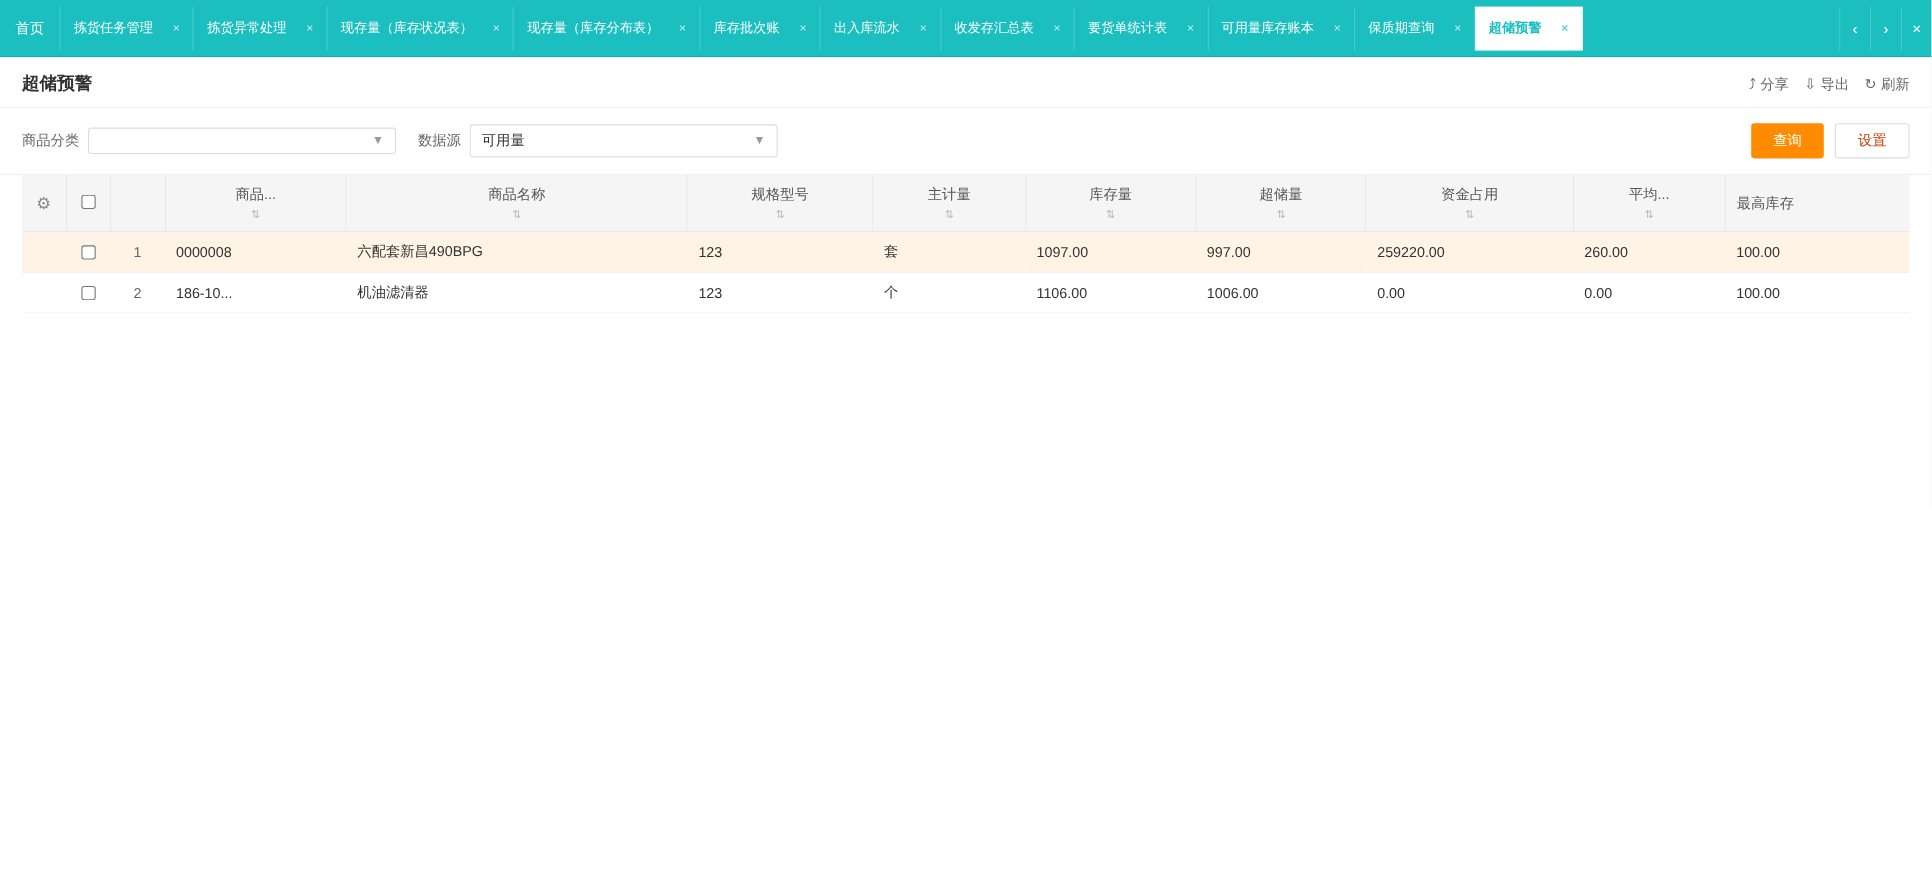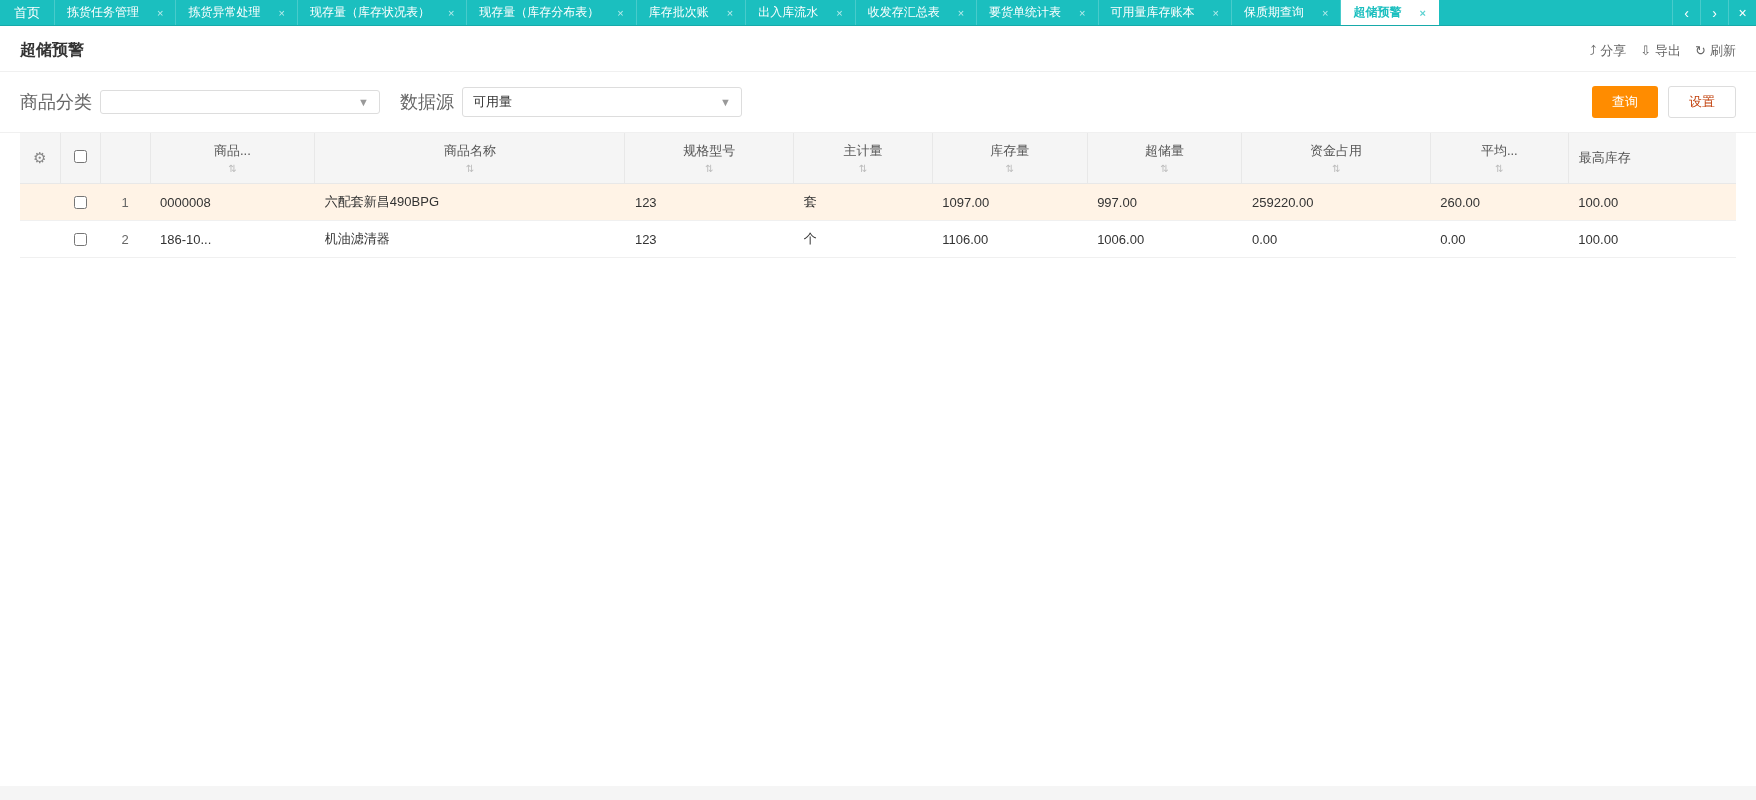--- a/index.html
+++ b/index.html
@@ -3,21 +3,21 @@
   <meta charset="utf-8">
   <style>
     * { box-sizing: border-box; margin: 0; padding: 0; }
     body { font-family: "Microsoft YaHei", Arial, sans-serif; font-size: 13px; background: #f5f5f5; color: #333; }
 
     
     .top-nav {
       display: flex;
       align-items: center;
       background: #1bbfbf;
-      height: 26px;
+      height: 52px;
       padding: 0 0;
       overflow: hidden;
       border-bottom: 1px solid #17aaaa;
     }
     .nav-tab {
       display: flex;
       align-items: center;
       padding: 0 12px;
       height: 40px;
       color: #fff;
@@ -104,21 +104,21 @@
       padding: 14px 20px;
       gap: 20px;
       border-bottom: 1px solid #f0f0f0;
     }
     .filter-group {
       display: flex;
       align-items: center;
       gap: 8px;
     }
     .filter-label {
-      font-size: 18px;
+      font-size: 13px;
       color: #666;
       white-space: nowrap;
     }
     .filter-select {
       display: flex;
       align-items: center;
       border: 1px solid #ddd;
       border-radius: 3px;
       padding: 5px 10px;
       min-width: 240px;

